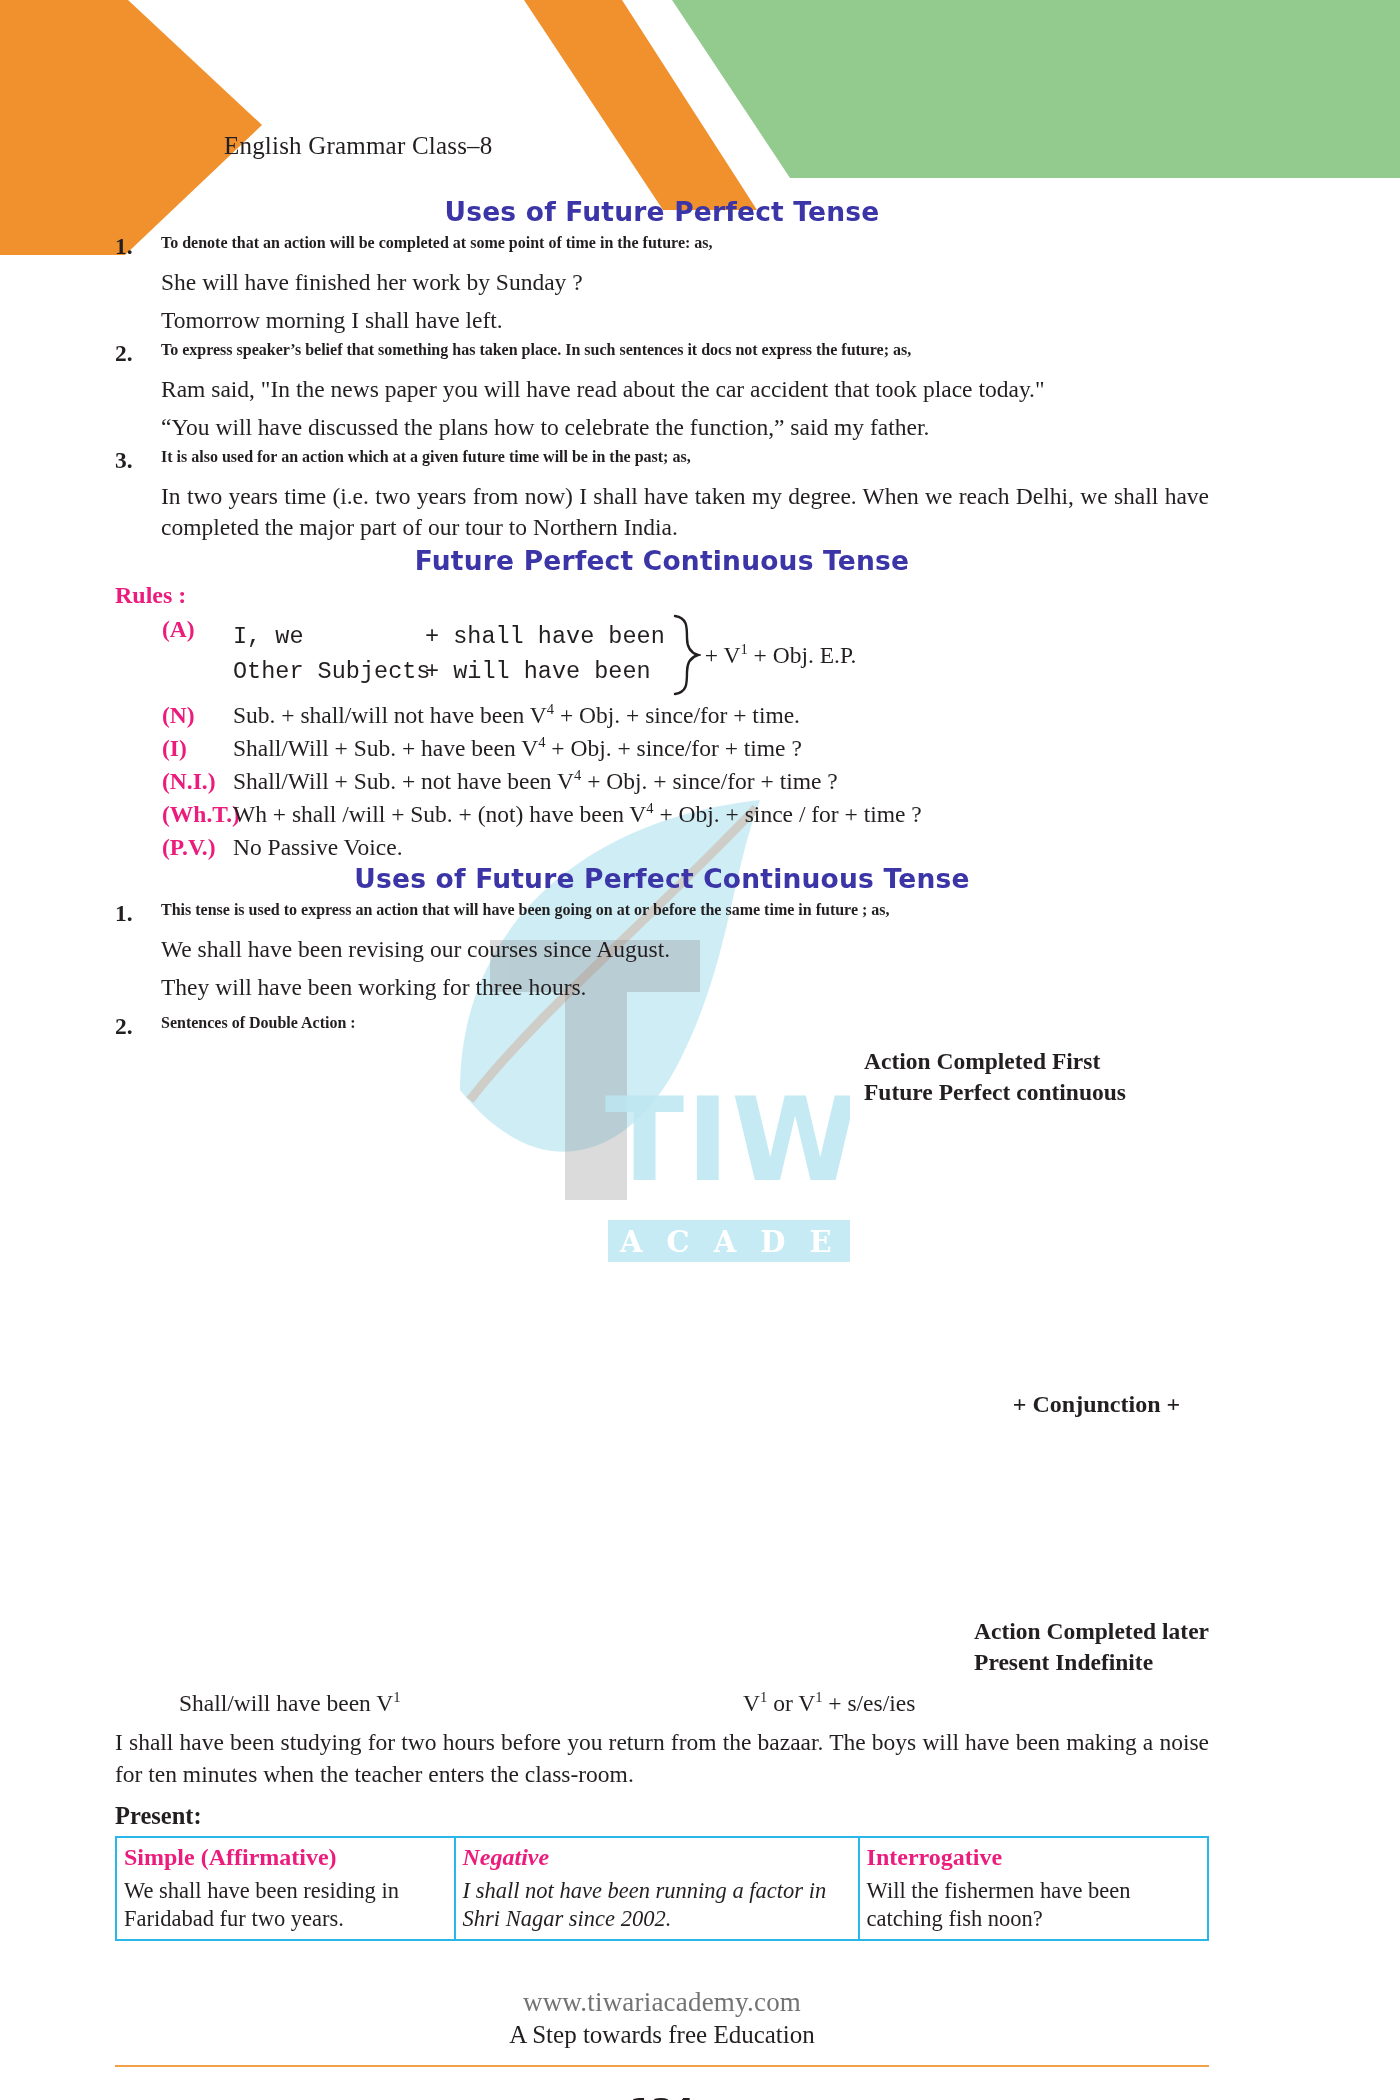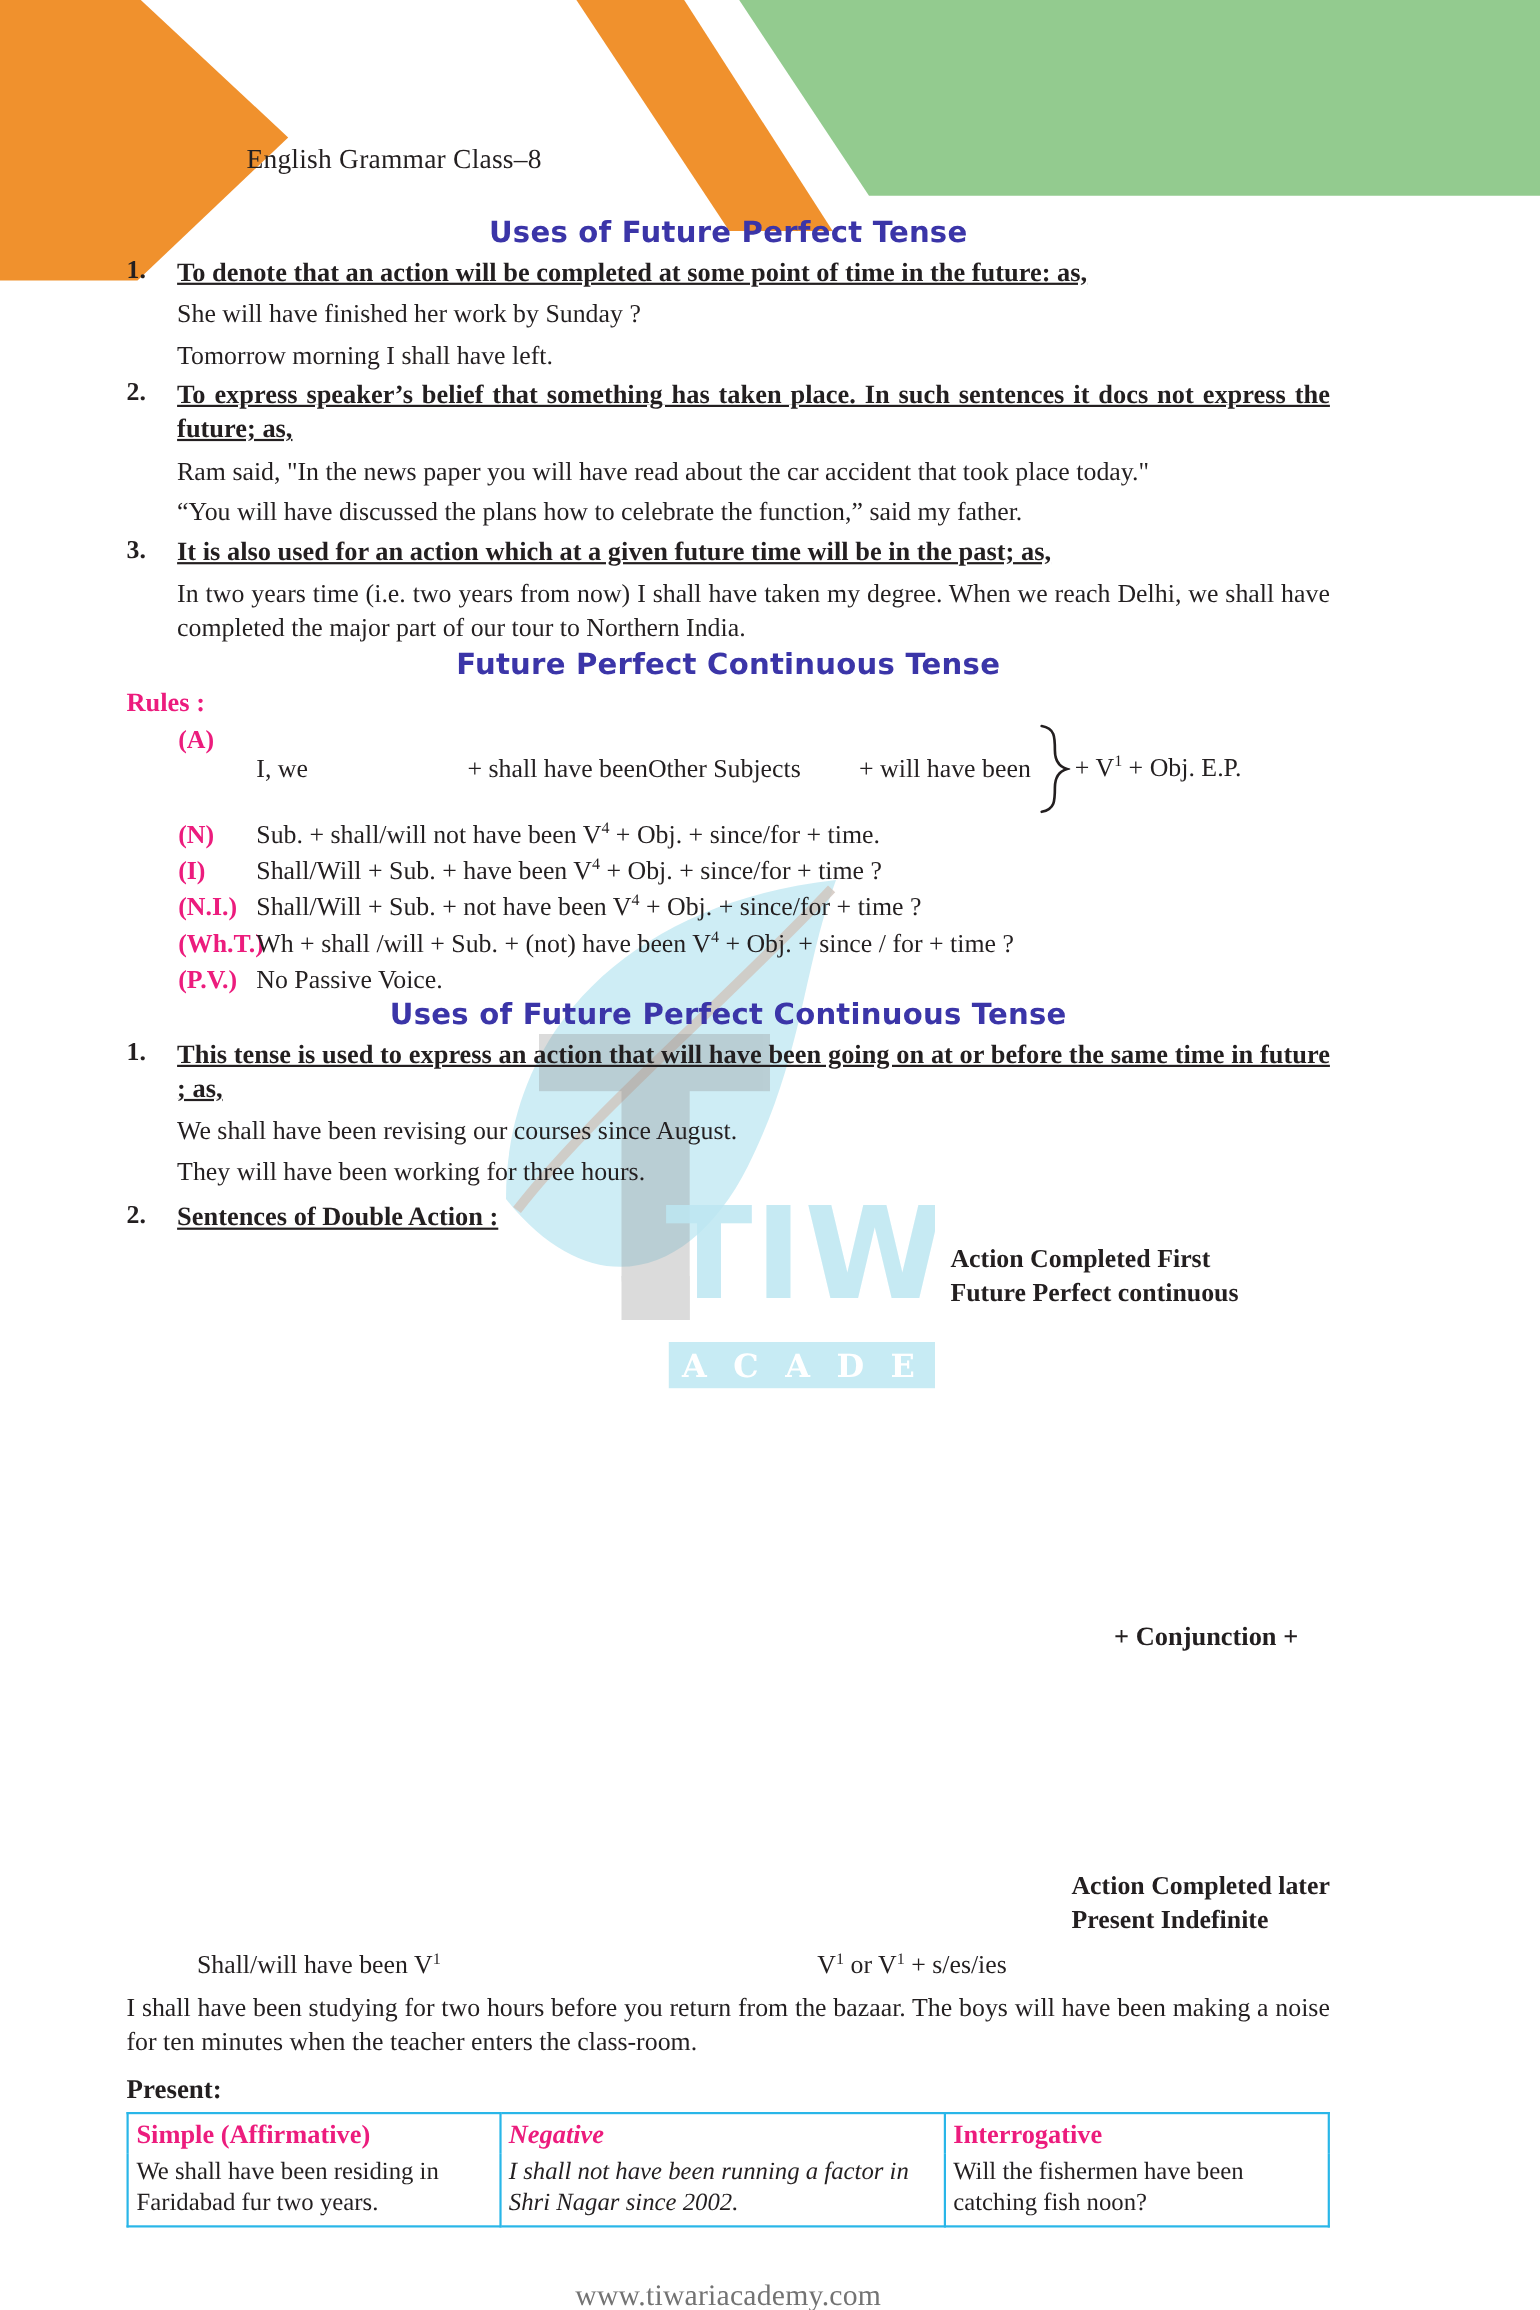--- a/index.html
+++ b/index.html
@@ -62,23 +62,22 @@
   .num-item .num {
     width:46px;
     flex:0 0 46px;
     font-weight:bold;
     font-size:23.5px;
     padding-left:0px;
   }
   .num-item .body {
     flex:1;
     font-weight:bold;
-    font-size:24px;
+    font-size:16px;
     line-height:1.30;
-    text-decoration:underline;
   }
   .num-item .body.justify { text-align:justify; text-align-last:left; }
 
   .example-line {
     margin-left:46px;
     font-size:23.5px;
     line-height:1.30;
     margin-top:7px;
   }
   .example-line.justify { text-align:justify; text-align-last:left; }
@@ -107,21 +106,21 @@
     flex:0 0 118px;
     padding-left:47px;
     font-size:23.5px;
   }
   .rule-text { flex:1; font-size:23.5px; white-space:nowrap; }
 
   
   .ruleA { display:flex; align-items:center; margin-top:5px; }
   .ruleA .rule-key { align-self:flex-start; padding-top:2px; }
   .ruleA-grid { display:flex; align-items:center; }
-  .ruleA-cols { display:flex; flex-direction:row; }
+  .ruleA-cols { display:flex; flex-direction:column;font-family:Liberation Mono, monospace; }
   .ruleA-line { display:flex; font-size:23.5px; line-height:1.48; white-space:nowrap; }
   .ruleA-line .subj { width:192px; flex:0 0 192px; }
   .ruleA-line .aux  { }
   .brace { width:30px; height:82px; margin:0 2px 0 6px; flex:0 0 30px; }
   .ruleA-tail { font-size:23.5px; white-space:nowrap; padding-left:2px; }
 
   sup { font-size:0.62em; vertical-align:super; line-height:0; }
 
   
   .double { margin-left:46px; margin-top:6px; }

